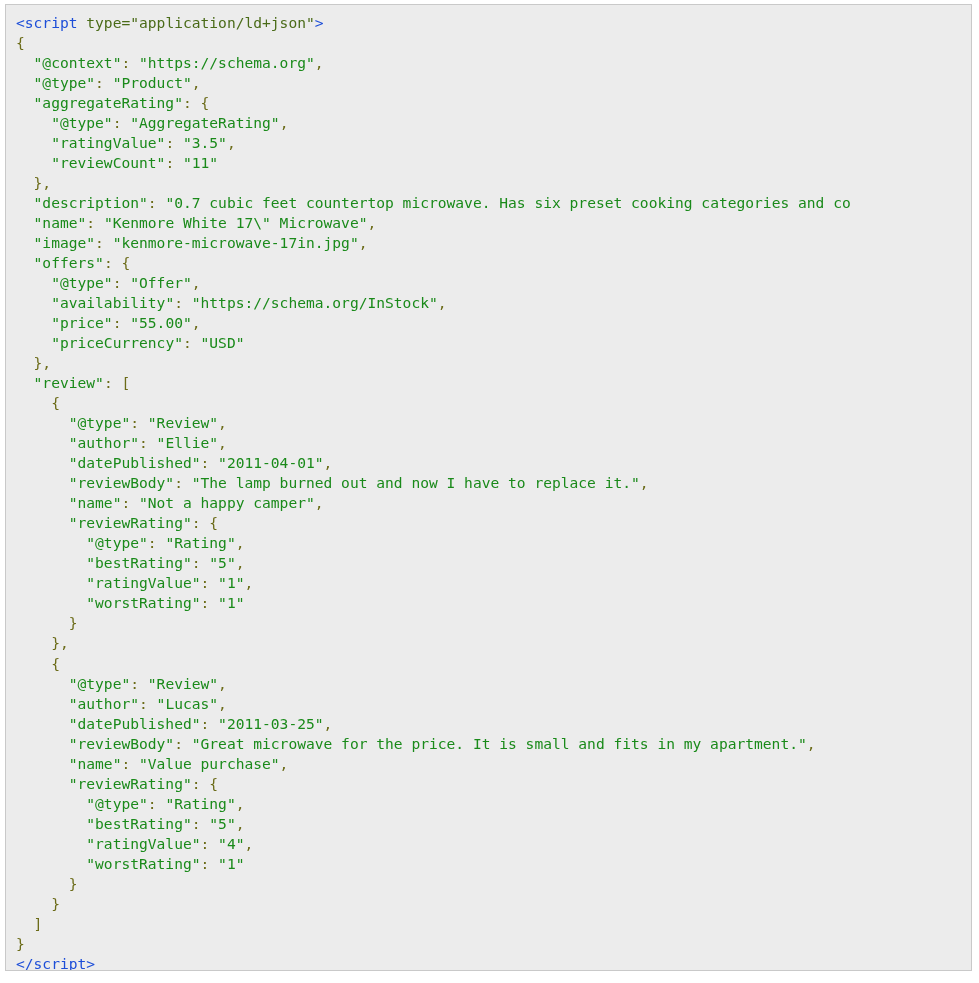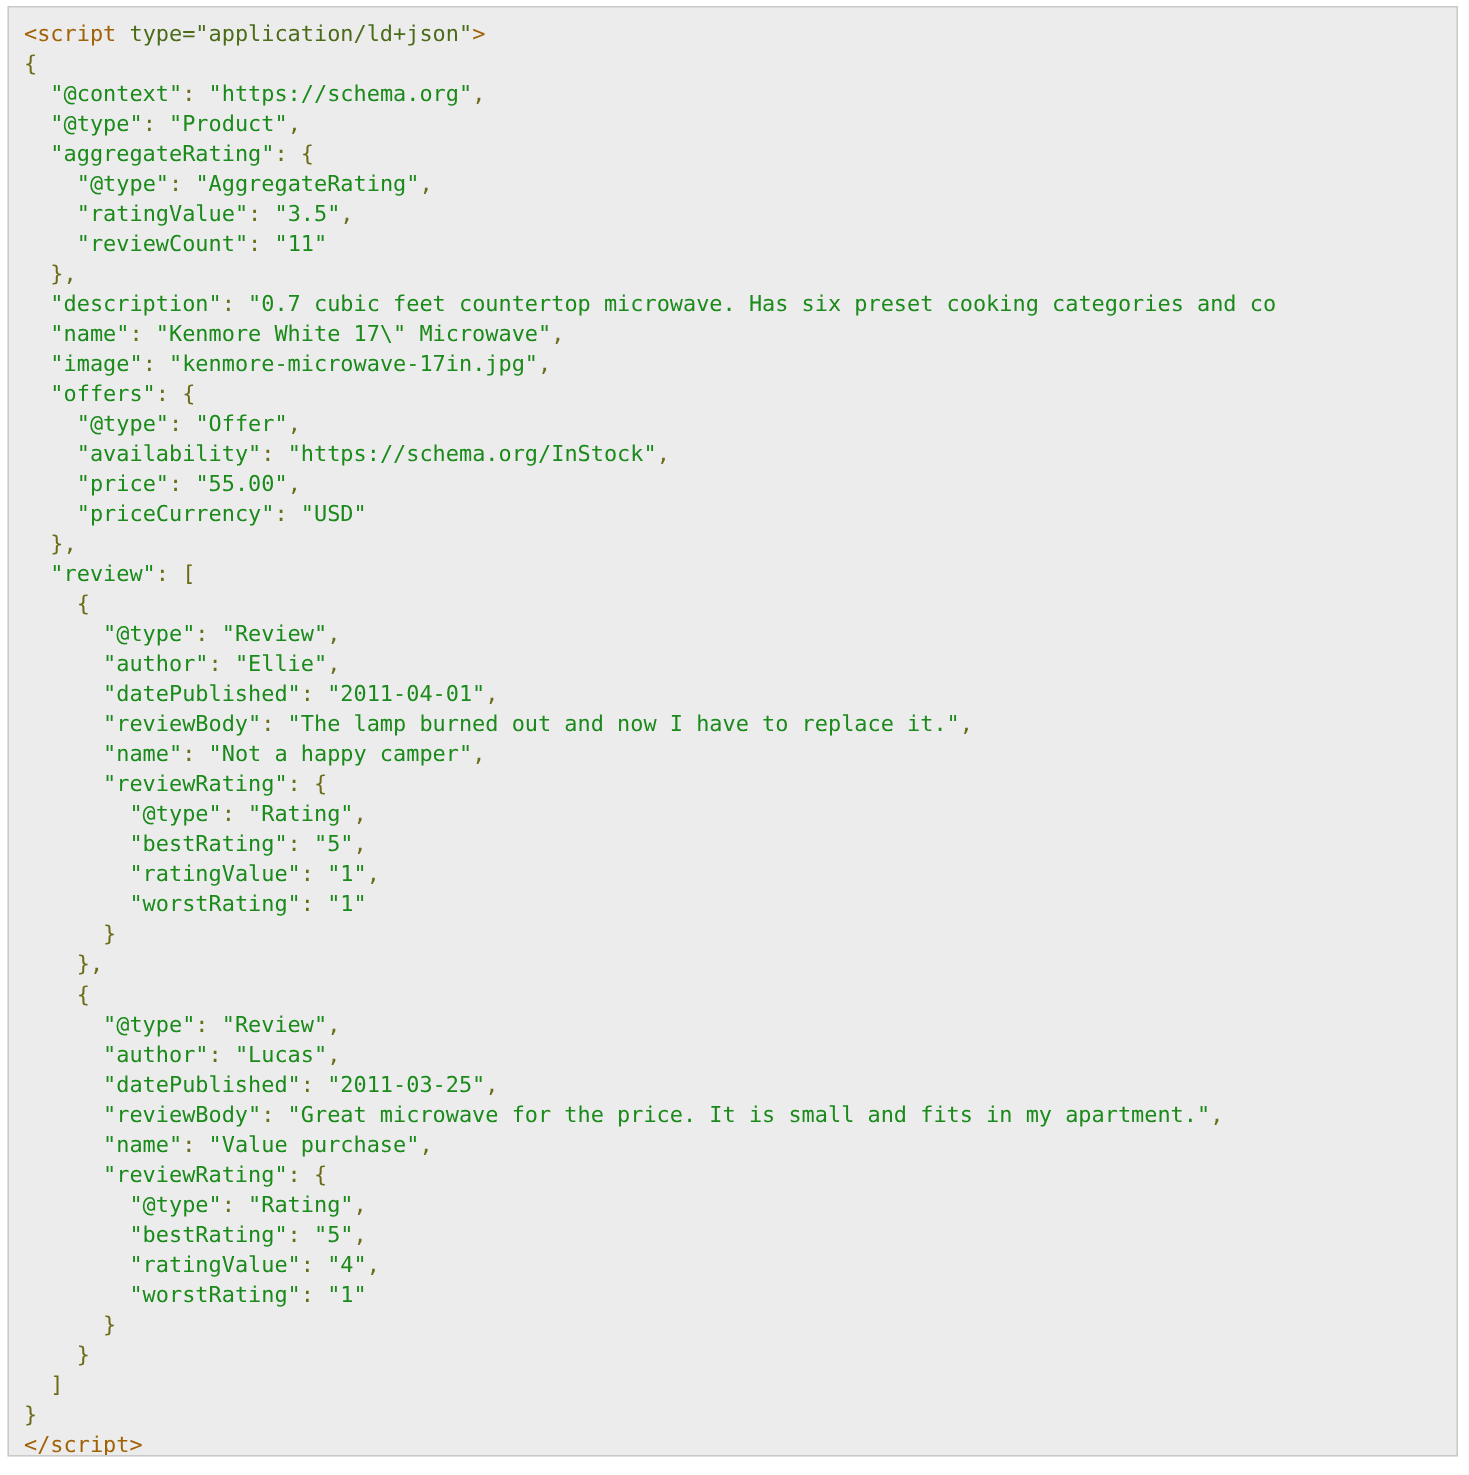--- a/index.html
+++ b/index.html
@@ -35,21 +35,21 @@
     line-height: 20.02px;
     white-space: pre;
     color: #6b6b18;
     letter-spacing: 0;
     -webkit-font-smoothing: none;
   }
 
   .ln { display: block; height: 20.02px; }
 
   
-  .tag   { color: #a16207; }   
+  .tag   { color: #1d4ed8; }   
   .attr  { color: #4a6b18; }   
   .str   { color: #1a8a1a; }   
   .punc  { color: #6b6b18; }   
 </style>
 </head>
 <body>
 
 <div id="code-block">
   <pre id="code-pre"><span class="ln"><span class="tag">&lt;script</span><span class="attr"> type="application/ld+json"</span><span class="tag">&gt;</span></span><span class="ln"><span class="punc">{</span></span><span class="ln"><span class="punc">  </span><span class="str">"@context"</span><span class="punc">: </span><span class="str">"https://schema.org"</span><span class="punc">,</span></span><span class="ln"><span class="punc">  </span><span class="str">"@type"</span><span class="punc">: </span><span class="str">"Product"</span><span class="punc">,</span></span><span class="ln"><span class="punc">  </span><span class="str">"aggregateRating"</span><span class="punc">: </span><span class="punc">{</span></span><span class="ln"><span class="punc">    </span><span class="str">"@type"</span><span class="punc">: </span><span class="str">"AggregateRating"</span><span class="punc">,</span></span><span class="ln"><span class="punc">    </span><span class="str">"ratingValue"</span><span class="punc">: </span><span class="str">"3.5"</span><span class="punc">,</span></span><span class="ln"><span class="punc">    </span><span class="str">"reviewCount"</span><span class="punc">: </span><span class="str">"11"</span></span><span class="ln"><span class="punc">  },</span></span><span class="ln"><span class="punc">  </span><span class="str">"description"</span><span class="punc">: </span><span class="str">"0.7 cubic feet countertop microwave. Has six preset cooking categories and co</span></span><span class="ln"><span class="punc">  </span><span class="str">"name"</span><span class="punc">: </span><span class="str">"Kenmore White 17\" Microwave"</span><span class="punc">,</span></span><span class="ln"><span class="punc">  </span><span class="str">"image"</span><span class="punc">: </span><span class="str">"kenmore-microwave-17in.jpg"</span><span class="punc">,</span></span><span class="ln"><span class="punc">  </span><span class="str">"offers"</span><span class="punc">: </span><span class="punc">{</span></span><span class="ln"><span class="punc">    </span><span class="str">"@type"</span><span class="punc">: </span><span class="str">"Offer"</span><span class="punc">,</span></span><span class="ln"><span class="punc">    </span><span class="str">"availability"</span><span class="punc">: </span><span class="str">"https://schema.org/InStock"</span><span class="punc">,</span></span><span class="ln"><span class="punc">    </span><span class="str">"price"</span><span class="punc">: </span><span class="str">"55.00"</span><span class="punc">,</span></span><span class="ln"><span class="punc">    </span><span class="str">"priceCurrency"</span><span class="punc">: </span><span class="str">"USD"</span></span><span class="ln"><span class="punc">  },</span></span><span class="ln"><span class="punc">  </span><span class="str">"review"</span><span class="punc">: </span><span class="punc">[</span></span><span class="ln"><span class="punc">    {</span></span><span class="ln"><span class="punc">      </span><span class="str">"@type"</span><span class="punc">: </span><span class="str">"Review"</span><span class="punc">,</span></span><span class="ln"><span class="punc">      </span><span class="str">"author"</span><span class="punc">: </span><span class="str">"Ellie"</span><span class="punc">,</span></span><span class="ln"><span class="punc">      </span><span class="str">"datePublished"</span><span class="punc">: </span><span class="str">"2011-04-01"</span><span class="punc">,</span></span><span class="ln"><span class="punc">      </span><span class="str">"reviewBody"</span><span class="punc">: </span><span class="str">"The lamp burned out and now I have to replace it."</span><span class="punc">,</span></span><span class="ln"><span class="punc">      </span><span class="str">"name"</span><span class="punc">: </span><span class="str">"Not a happy camper"</span><span class="punc">,</span></span><span class="ln"><span class="punc">      </span><span class="str">"reviewRating"</span><span class="punc">: </span><span class="punc">{</span></span><span class="ln"><span class="punc">        </span><span class="str">"@type"</span><span class="punc">: </span><span class="str">"Rating"</span><span class="punc">,</span></span><span class="ln"><span class="punc">        </span><span class="str">"bestRating"</span><span class="punc">: </span><span class="str">"5"</span><span class="punc">,</span></span><span class="ln"><span class="punc">        </span><span class="str">"ratingValue"</span><span class="punc">: </span><span class="str">"1"</span><span class="punc">,</span></span><span class="ln"><span class="punc">        </span><span class="str">"worstRating"</span><span class="punc">: </span><span class="str">"1"</span></span><span class="ln"><span class="punc">      }</span></span><span class="ln"><span class="punc">    },</span></span><span class="ln"><span class="punc">    {</span></span><span class="ln"><span class="punc">      </span><span class="str">"@type"</span><span class="punc">: </span><span class="str">"Review"</span><span class="punc">,</span></span><span class="ln"><span class="punc">      </span><span class="str">"author"</span><span class="punc">: </span><span class="str">"Lucas"</span><span class="punc">,</span></span><span class="ln"><span class="punc">      </span><span class="str">"datePublished"</span><span class="punc">: </span><span class="str">"2011-03-25"</span><span class="punc">,</span></span><span class="ln"><span class="punc">      </span><span class="str">"reviewBody"</span><span class="punc">: </span><span class="str">"Great microwave for the price. It is small and fits in my apartment."</span><span class="punc">,</span></span><span class="ln"><span class="punc">      </span><span class="str">"name"</span><span class="punc">: </span><span class="str">"Value purchase"</span><span class="punc">,</span></span><span class="ln"><span class="punc">      </span><span class="str">"reviewRating"</span><span class="punc">: </span><span class="punc">{</span></span><span class="ln"><span class="punc">        </span><span class="str">"@type"</span><span class="punc">: </span><span class="str">"Rating"</span><span class="punc">,</span></span><span class="ln"><span class="punc">        </span><span class="str">"bestRating"</span><span class="punc">: </span><span class="str">"5"</span><span class="punc">,</span></span><span class="ln"><span class="punc">        </span><span class="str">"ratingValue"</span><span class="punc">: </span><span class="str">"4"</span><span class="punc">,</span></span><span class="ln"><span class="punc">        </span><span class="str">"worstRating"</span><span class="punc">: </span><span class="str">"1"</span></span><span class="ln"><span class="punc">      }</span></span><span class="ln"><span class="punc">    }</span></span><span class="ln"><span class="punc">  ]</span></span><span class="ln"><span class="punc">}</span></span><span class="ln"><span class="tag">&lt;/script&gt;</span></span></pre>
 </div>

